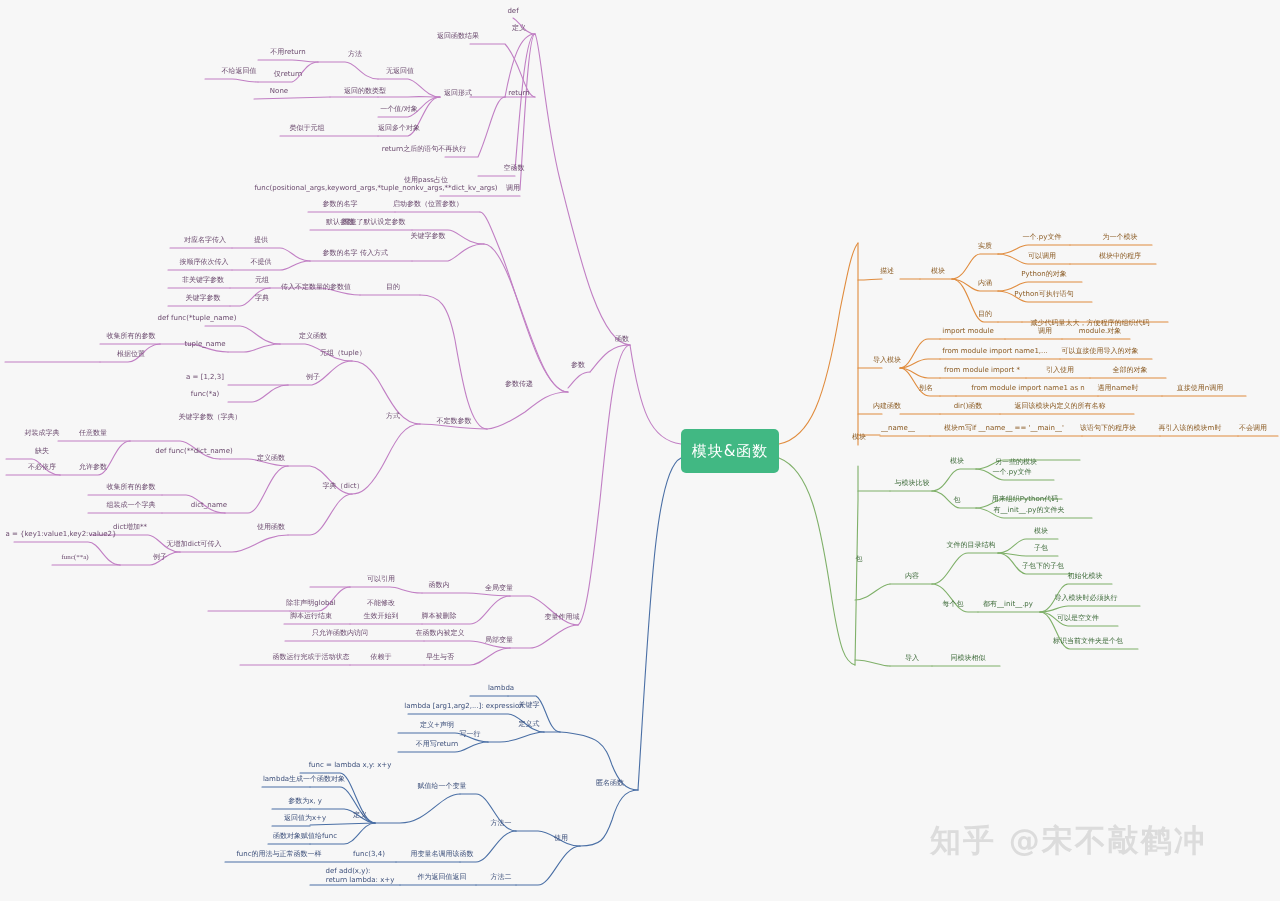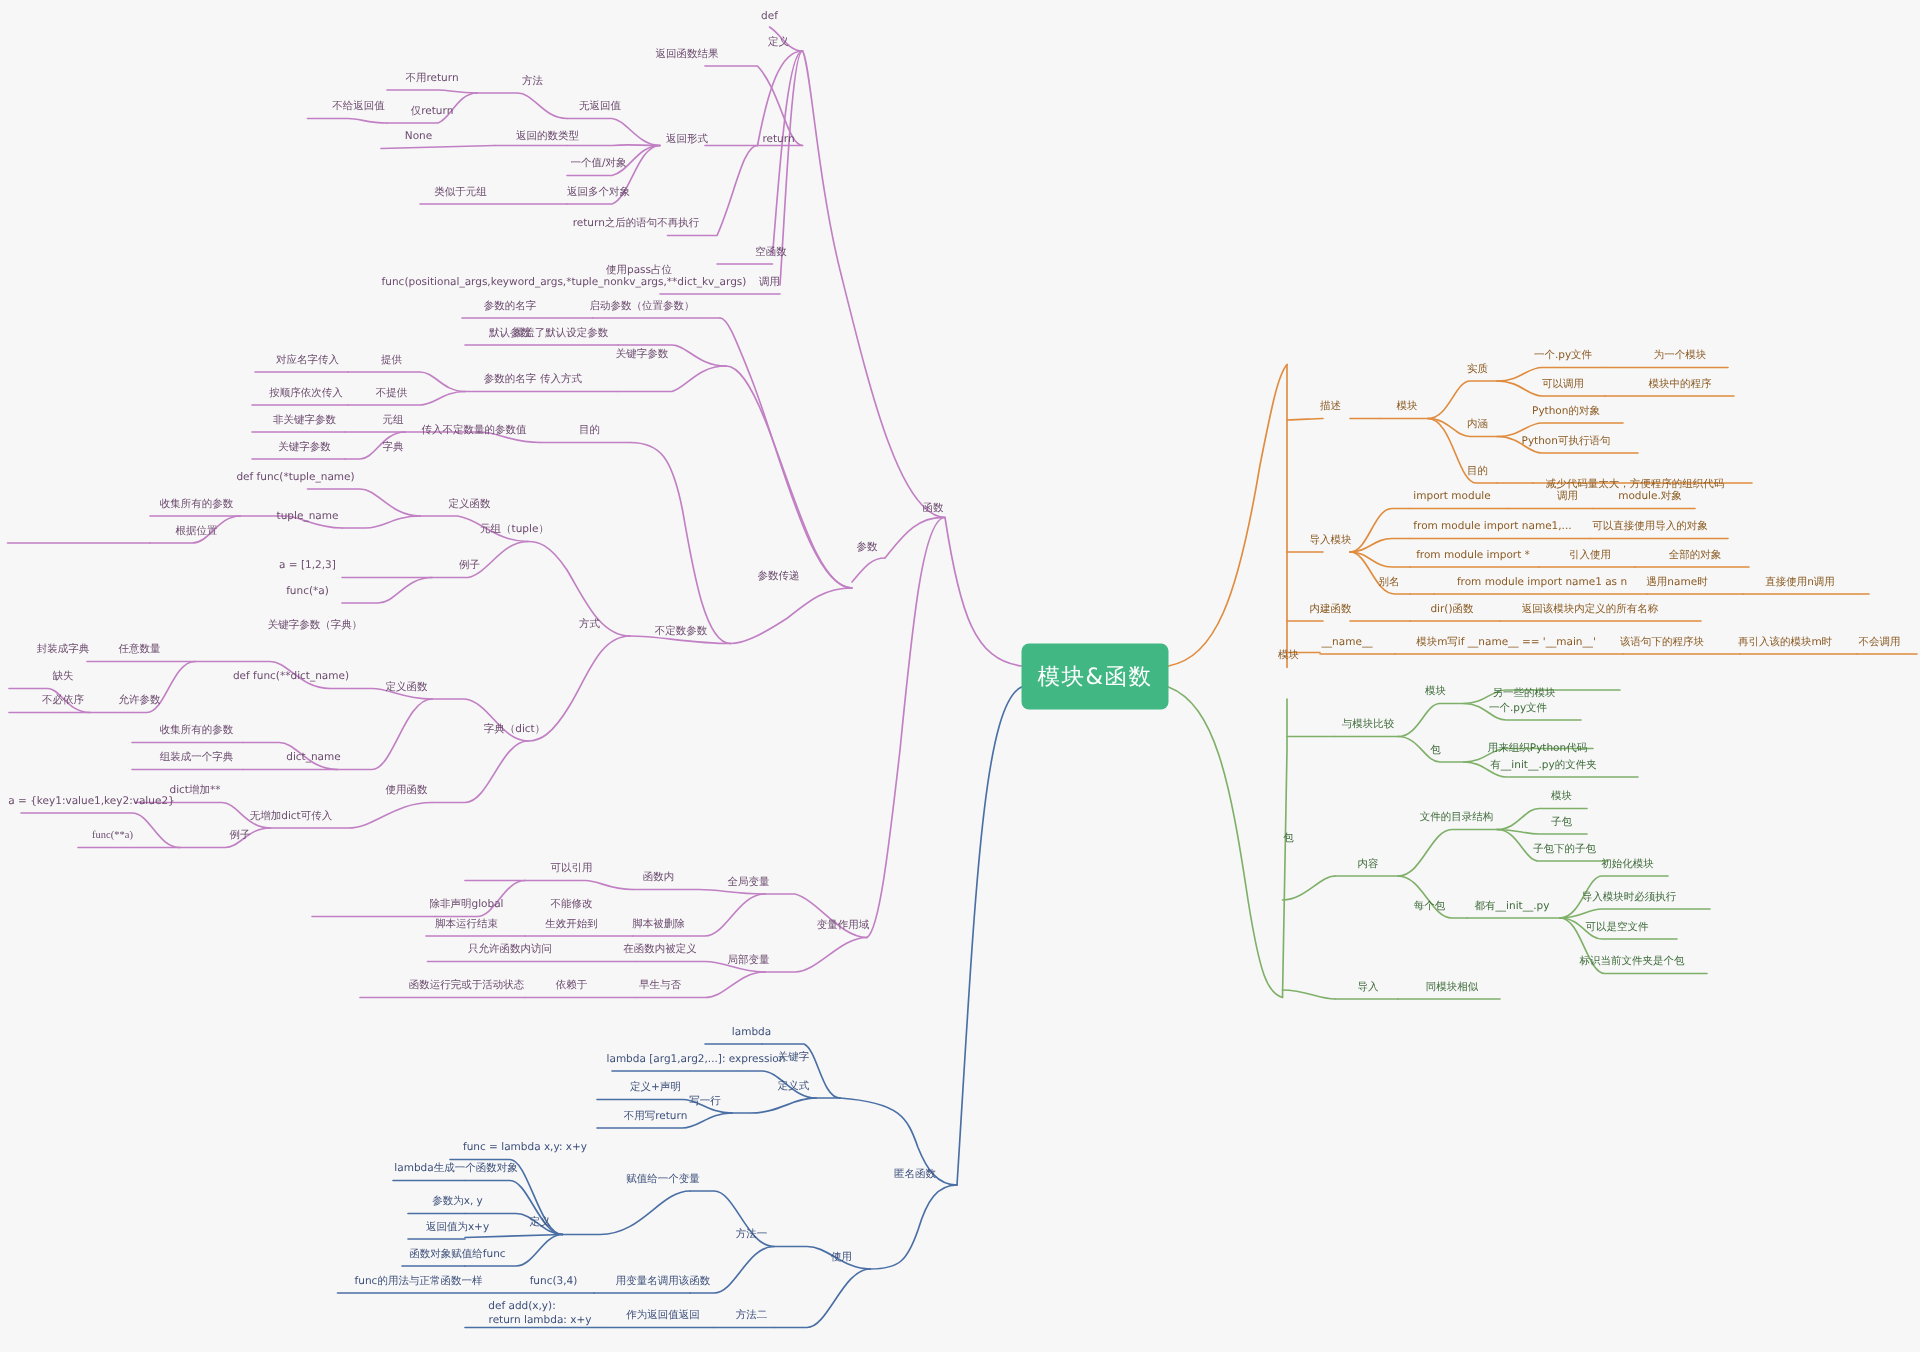--- a/index.html
+++ b/index.html
@@ -405,13 +405,14 @@
       <div class="node c-green" style="left: 953px; top: 608px;">每个包</div>
       <div class="node c-green" style="left: 1008px; top: 608px;">都有__init__.py</div>
       <div class="node c-green" style="left: 1085px; top: 580px;">初始化模块</div>
       <div class="node c-green" style="left: 1086px; top: 602px;">导入模块时必须执行</div>
       <div class="node c-green" style="left: 1078px; top: 622px;">可以是空文件</div>
       <div class="node c-green" style="left: 1088px; top: 645px;">标识当前文件夹是个包</div>
       <div class="node c-green" style="left: 912px; top: 662px;">导入</div>
       <div class="node c-green" style="left: 968px; top: 662px;">同模块相似</div>
     </div>
 
+  <div id="watermark">知乎 @宋不敲鹤冲</div>
 </div>
 
 </body></html>

